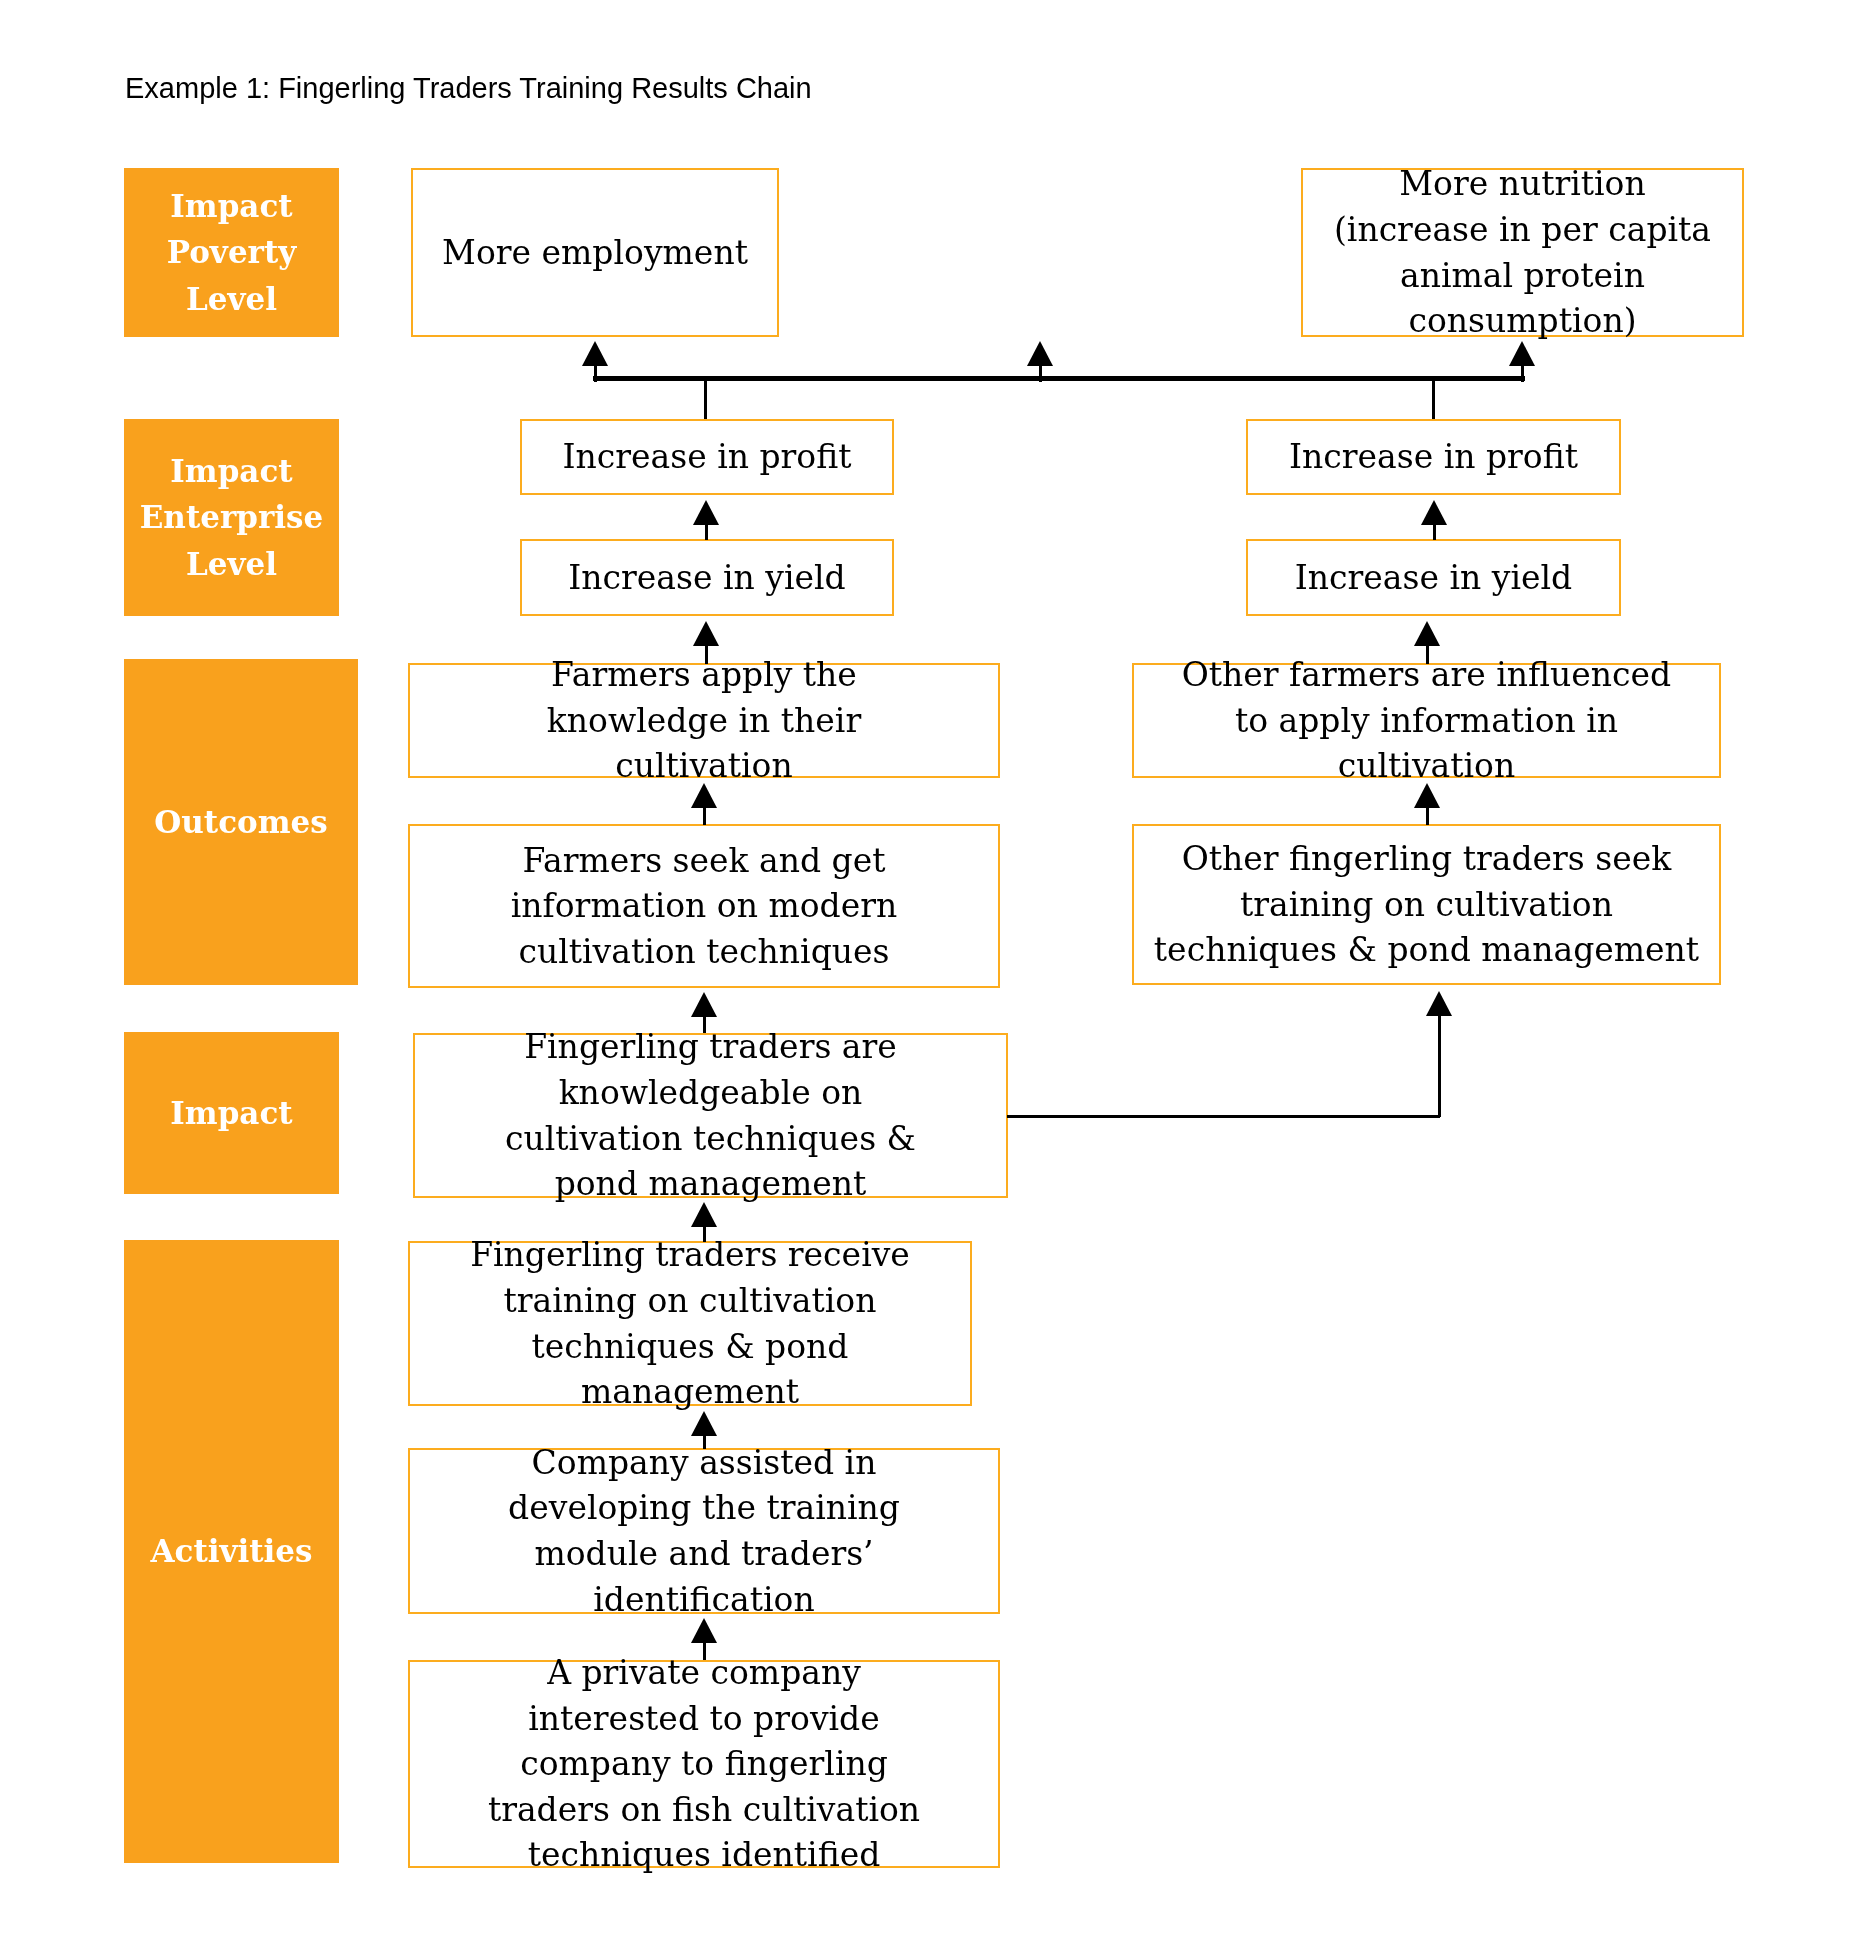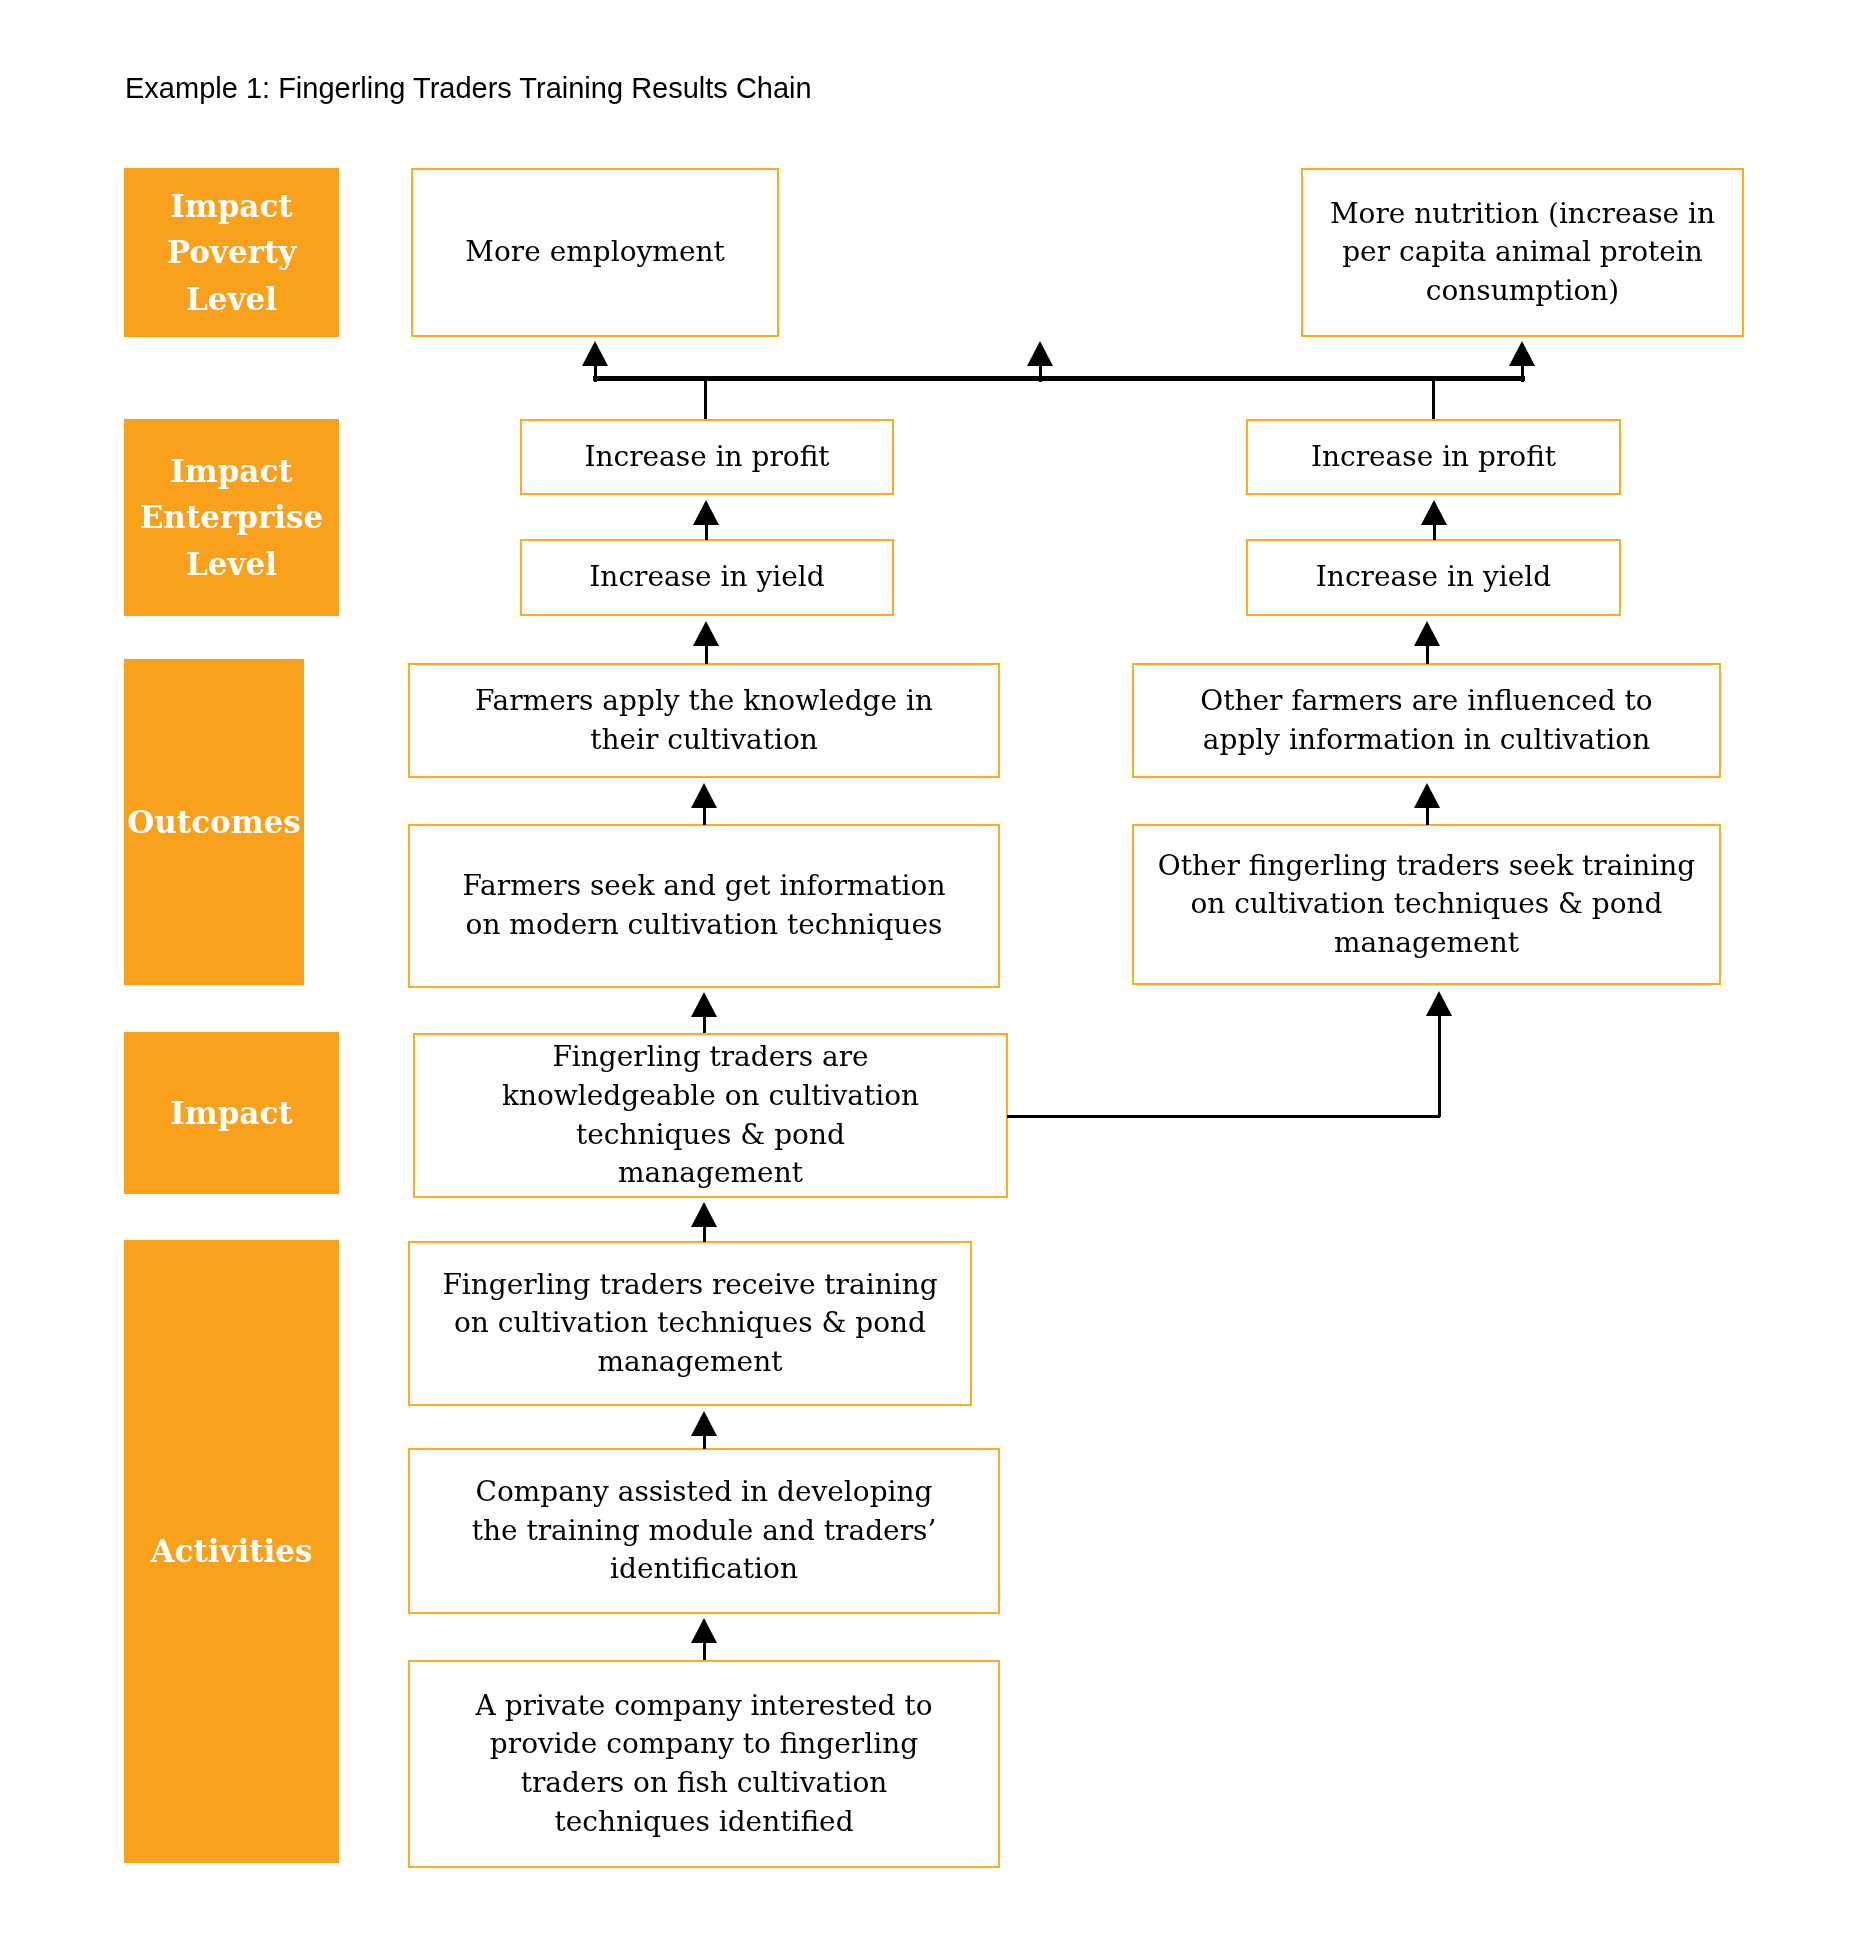--- a/index.html
+++ b/index.html
@@ -42,21 +42,21 @@
     text-align: center;
     padding: 0 9.8px;
     box-sizing: border-box;
   }
   .node {
     position: absolute;
     background: #ffffff;
     border: 2.9px solid var(--box_border);
     color: var(--box_text);
     font-family: "DejaVu Serif", serif;
-    font-size: 28px;
+    font-size: 33px;
     line-height: 1.38;
     display: flex;
     align-items: center;
     justify-content: center;
     text-align: center;
     padding: 0 23.4px;
     box-sizing: border-box;
   }
   .vline, .hline {
     position: absolute;
@@ -82,21 +82,21 @@
 </style>
 </head>
 <body>
 
 <div class="canvas">
 
   <div class="title">Example 1: Fingerling Traders Training Results Chain</div>
 
   <div class="rowlabel" style="left:124px; top:168px; width:215px; height:169px;">Impact Poverty Level</div>
   <div class="rowlabel" style="left:124px; top:419px; width:215px; height:197px;">Impact Enterprise Level</div>
-  <div class="rowlabel" style="left:124px; top:659px; width:180px; height:326px;">Outcomes</div>
+  <div class="rowlabel" style="left:124px; top:659px; width:234px; height:326px;">Outcomes</div>
   <div class="rowlabel" style="left:124px; top:1032px; width:215px; height:162px;">Impact</div>
   <div class="rowlabel" style="left:124px; top:1240px; width:215px; height:623px;">Activities</div>
 
   <div class="node" style="left:411px; top:168px; width:368px; height:169px;">More employment</div>
   <div class="node" style="left:1301px; top:168px; width:443px; height:169px; padding:0 23.4px;">More nutrition (increase in per capita animal protein consumption)</div>
 
   <div class="node" style="left:520px; top:419px; width:374px; height:76px;">Increase in profit</div>
   <div class="node" style="left:1246px; top:419px; width:375px; height:76px;">Increase in profit</div>
   <div class="node" style="left:520px; top:539px; width:374px; height:77px;">Increase in yield</div>
   <div class="node" style="left:1246px; top:539px; width:375px; height:77px;">Increase in yield</div>

